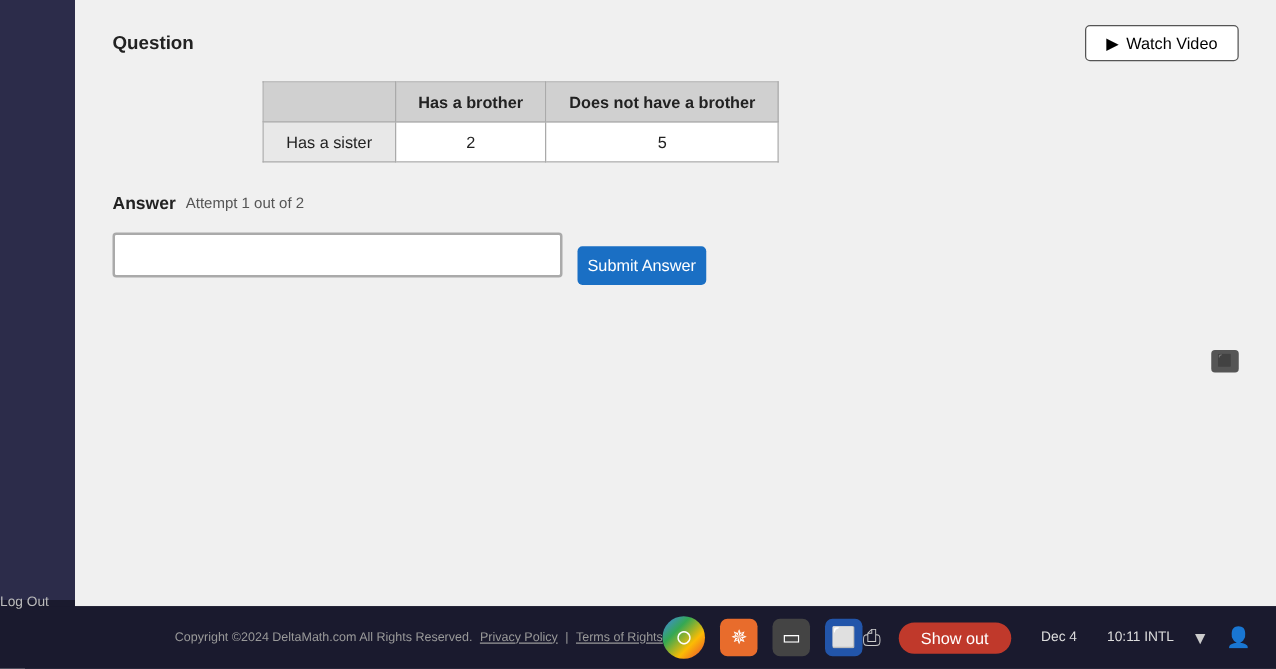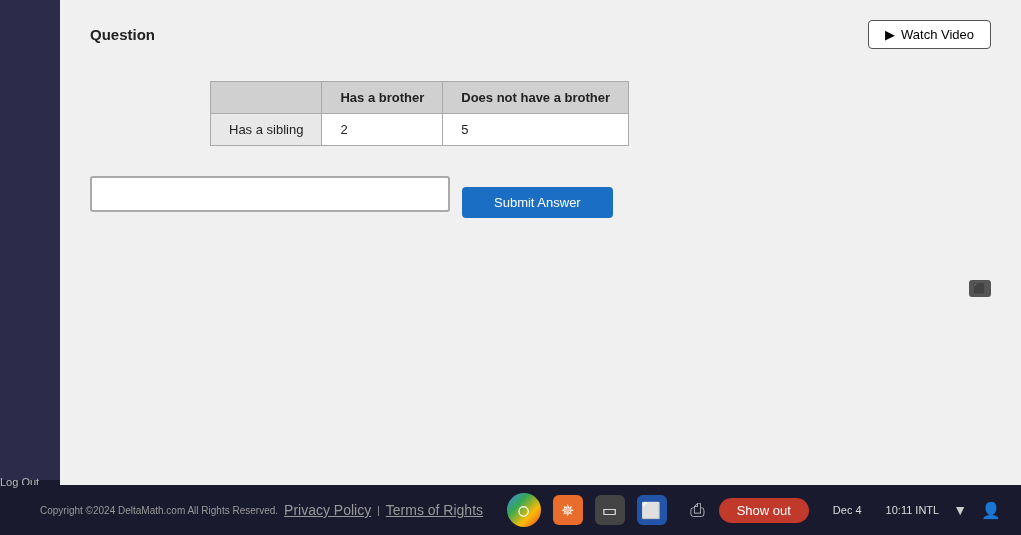--- a/index.html
+++ b/index.html
@@ -36,21 +36,21 @@
       bottom: 50px;
       background: #f0f0f0;
       padding: 20px 30px;
     }
 
     
     .header-row {
       display: flex;
       justify-content: space-between;
       align-items: center;
-      margin-bottom: 32px;
+      margin-bottom: 16px;
     }
     .question-label {
       font-size: 15px;
       font-weight: bold;
       color: #222;
     }
     .header-buttons {
       display: flex;
       gap: 10px;
     }
@@ -81,21 +81,21 @@
       margin-bottom: 24px;
     }
     .data-table {
       border-collapse: collapse;
       font-size: 13px;
       background: white;
     }
     .data-table th, .data-table td {
       border: 1px solid #aaa;
       padding: 8px 18px;
-      text-align: left;
+      text-align: center;
       color: #222;
     }
     .data-table th {
       background: #d0d0d0;
       font-weight: bold;
     }
     .data-table td:first-child {
       text-align: center;
       background: #e8e8e8;
       font-weight: normal;
@@ -138,21 +138,21 @@
       border-radius: 3px;
       padding: 0 10px;
       font-size: 14px;
       background: white;
     }
     .submit-btn {
       background: #1a6fc4;
       color: white;
       border: none;
       border-radius: 4px;
-      padding: 8px 32px;
+      padding: 8px 8px;
       font-size: 13px;
       cursor: pointer;
       margin-top: 17px;
     }
 
     
     .kb-icon {
       position: absolute;
       right: 30px;
       top: 280px;
@@ -166,36 +166,36 @@
     
     .footer {
       position: absolute;
       bottom: 0;
       left: 0;
       right: 0;
       height: 50px;
       background: #1a1a2e;
       display: flex;
       align-items: center;
-      justify-content: space-between;
+      justify-content: flex-end;
       padding: 0 20px;
       margin-left: 20px;
     }
     .footer-left {
       display: flex;
       align-items: center;
       gap: 6px;
     }
     .footer-copyright {
       color: #999;
       font-size: 10px;
     }
     .footer-link {
       color: #999;
-      font-size: 14px;
+      font-size: 10px;
       cursor: pointer;
       text-decoration: underline;
     }
     .taskbar-icons {
       display: flex;
       align-items: center;
       gap: 12px;
     }
     .taskbar-icon {
       width: 34px;
@@ -279,29 +279,33 @@
     <table class="data-table">
       <thead>
         <tr>
           <th></th>
           <th>Has a brother</th>
           <th>Does not have a brother</th>
         </tr>
       </thead>
       <tbody>
         <tr>
-          <td>Has a sibling</td>
+          <td>Has a sister</td>
           <td>2</td>
           <td>5</td>
         </tr>
       </tbody>
     </table>
   </div>
 
   <div class="answer-section">
+    <div class="answer-label-row">
+      <span class="answer-bold">Answer</span>
+      <span class="attempt-text">Attempt 1 out of 2</span>
+    </div>
     <div class="answer-input-row">
       <input class="answer-input" type="text" placeholder="" style="">
       <button class="submit-btn">
         <span>Submit Answer</span>
       </button>
     </div>
   </div>
 
   <div class="kb-icon">⬛</div>
 

